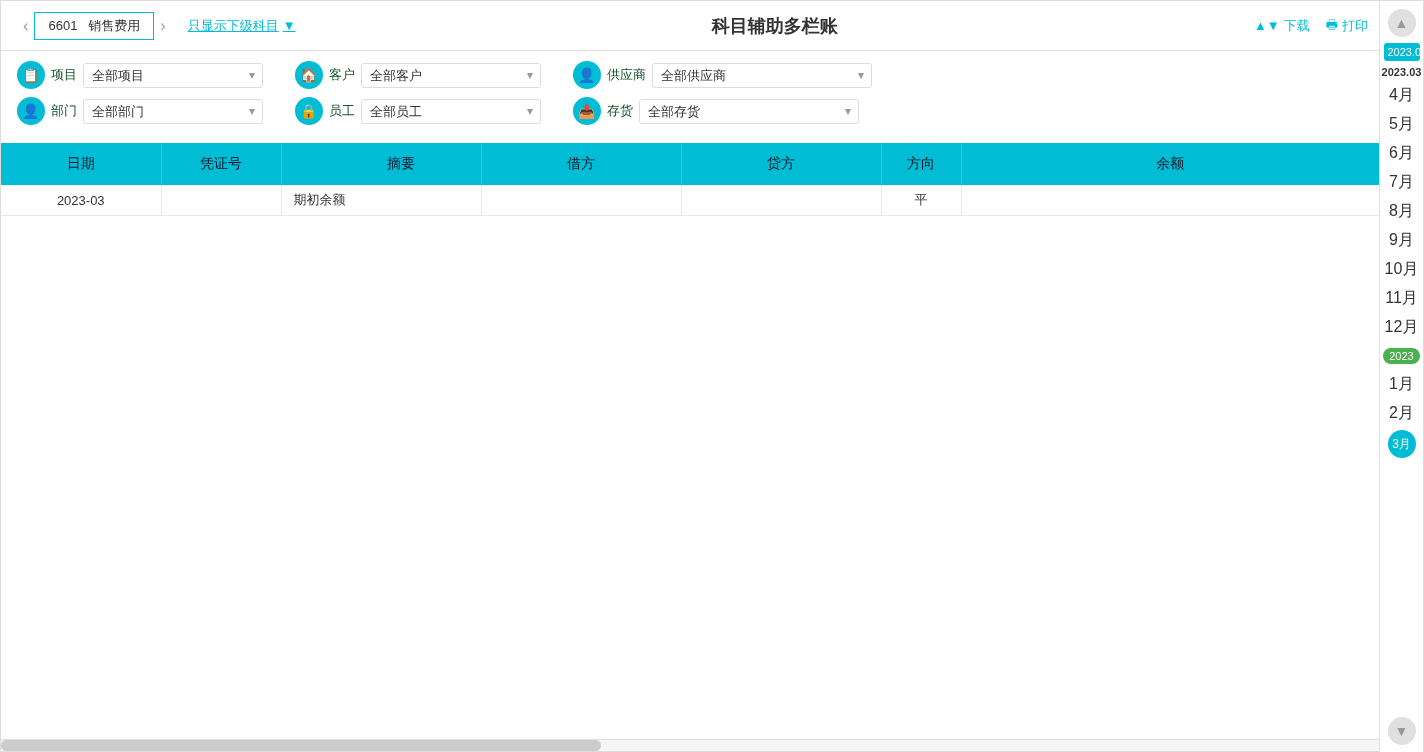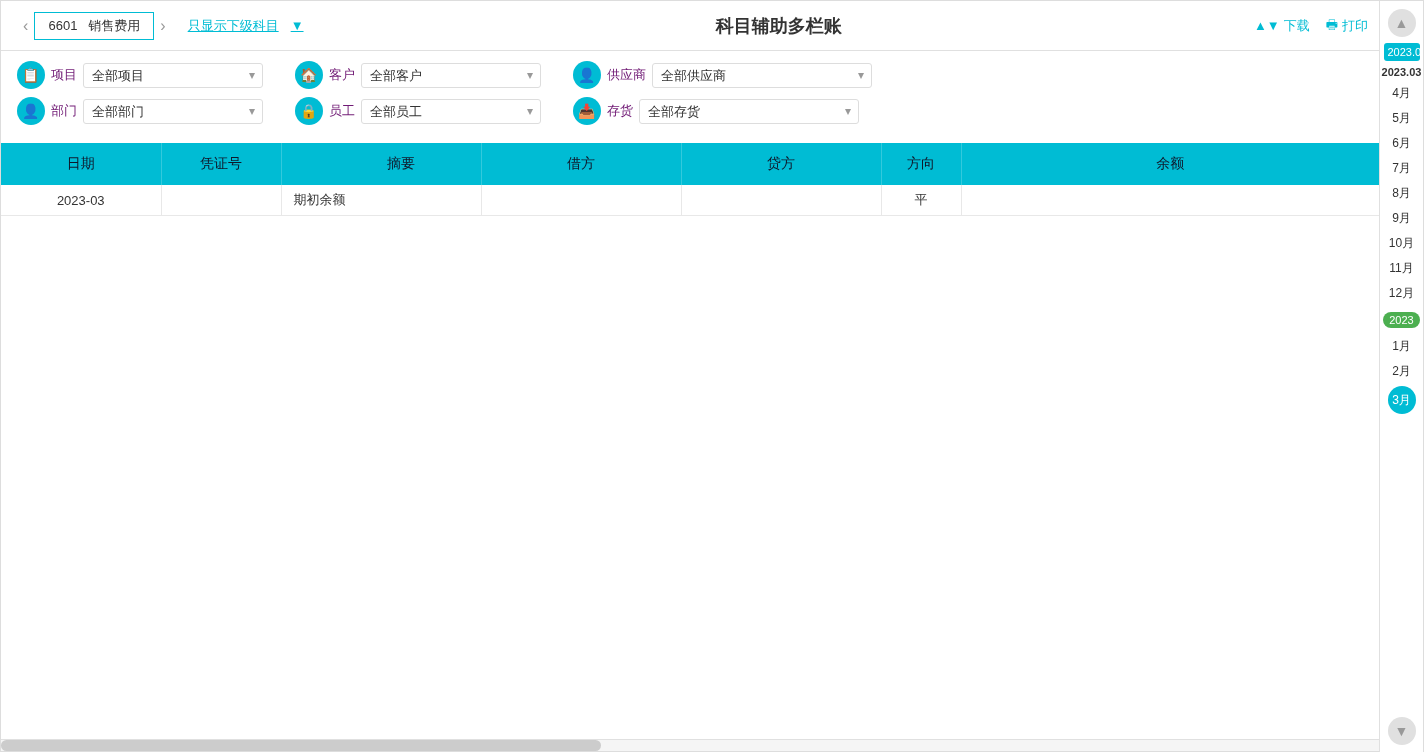--- a/index.html
+++ b/index.html
@@ -4,32 +4,32 @@
   <style>
     * { box-sizing: border-box; margin: 0; padding: 0; }
     body { font-family: 'Microsoft YaHei', Arial, sans-serif; background: #fff; font-size: 13px; color: #333; width: 1424px; height: 752px; overflow: hidden; }
 
     .main-container { width: 1424px; height: 752px; background: #fff; position: relative; border: 1px solid #ddd; }
 
     
     .header { display: flex; align-items: center; padding: 10px 16px; border-bottom: 1px solid #e0e0e0; background: #fff; height: 50px; }
     .nav-btn { background: none; border: none; cursor: pointer; color: #999; font-size: 16px; padding: 2px 6px; }
     .account-label { border: 1px solid #00bcd4; color: #333; padding: 4px 10px; font-size: 13px; min-width: 120px; text-align: center; }
-    .show-sub { color: #00bcd4; text-decoration: underline; cursor: pointer; margin-left: 16px; font-size: 13px; display: flex; align-items: center; gap: 12px; }
+    .show-sub { color: #00bcd4; text-decoration: underline; cursor: pointer; margin-left: 16px; font-size: 13px; display: flex; align-items: center; gap: 4px; }
     .page-title { flex: 1; text-align: center; font-size: 18px; font-weight: bold; color: #333; }
     .header-actions { display: flex; align-items: center; gap: 16px; }
     .header-btn { background: none; border: none; cursor: pointer; color: #00bcd4; font-size: 13px; display: flex; align-items: center; gap: 4px; }
     .close-btn { background: none; border: none; cursor: pointer; color: #999; font-size: 18px; margin-left: 8px; }
 
     
     .filter-area { padding: 10px 16px; background: #fff; }
     .filter-row { display: flex; align-items: center; gap: 12px; margin-bottom: 8px; }
     .filter-item { display: flex; align-items: center; gap: 6px; }
     .filter-icon { width: 28px; height: 28px; border-radius: 50%; background: #00bcd4; display: flex; align-items: center; justify-content: center; color: #fff; font-size: 14px; flex-shrink: 0; }
-    .filter-label { color: #701a75; font-size: 13px; white-space: nowrap; }
+    .filter-label { color: #14532d; font-size: 13px; white-space: nowrap; }
     .filter-select { border: 1px solid #ddd; border-radius: 3px; padding: 4px 24px 4px 8px; font-size: 13px; color: #333; background: #fff; appearance: none; cursor: pointer; min-width: 180px; position: relative; }
     .select-wrapper { position: relative; display: inline-block; }
     .select-wrapper::after { content: '▾'; position: absolute; right: 8px; top: 50%; transform: translateY(-50%); color: #999; pointer-events: none; font-size: 12px; }
 
     
     .table-area { margin: 0 0 0 0; overflow-x: auto; }
     .data-table { width: 100%; border-collapse: collapse; }
     .data-table thead tr { background: #00bcd4; }
     .data-table thead th { color: #0f172a; padding: 12px 8px; text-align: center; font-weight: normal; font-size: 14px; border-right: 1px solid rgba(255,255,255,0.2); }
     .data-table thead th:last-child { border-right: none; }
@@ -38,21 +38,21 @@
     .data-table tbody td:last-child { border-right: none; }
 
     
     .bottom-scrollbar { height: 12px; background: #f5f5f5; border-top: 1px solid #e0e0e0; position: absolute; bottom: 0; left: 0; right: 40px; }
     .scrollbar-thumb { height: 100%; width: 600px; background: #ccc; border-radius: 6px; }
 
     
     .right-sidebar { position: absolute; right: 0; top: 0; width: 44px; height: 752px; background: #fff; border-left: 1px solid #e0e0e0; display: flex; flex-direction: column; align-items: center; padding: 4px 0; overflow: hidden; }
     .sidebar-up-btn { width: 28px; height: 28px; border-radius: 50%; background: #e0e0e0; border: none; cursor: pointer; display: flex; align-items: center; justify-content: center; color: #999; margin: 4px 0; font-size: 14px; }
     .sidebar-down-btn { width: 28px; height: 28px; border-radius: 50%; background: #e0e0e0; border: none; cursor: pointer; display: flex; align-items: center; justify-content: center; color: #999; margin: 4px 0; font-size: 14px; }
-    .sidebar-month { font-size: 12px; color: #333; padding: 4px 0; text-align: left; cursor: pointer; width: 100%; display: flex; align-items: center; justify-content: center; }
+    .sidebar-month { font-size: 16px; color: #333; padding: 4px 0; text-align: left; cursor: pointer; width: 100%; display: flex; align-items: center; justify-content: center; }
     .sidebar-year-badge { background: #4caf50; color: #fff; border-radius: 10px; font-size: 11px; padding: 2px 6px; margin: 6px 0; cursor: pointer; }
     .sidebar-active-month { background: #00bcd4; color: #fff; border-radius: 50%; width: 28px; height: 28px; display: flex; align-items: center; justify-content: center; font-size: 12px; cursor: pointer; margin: 2px auto; }
     .period-item { font-size: 12px; color: #aaa; padding: 3px 0; text-align: center; width: 100%; }
     .period-item.current { color: #333; font-weight: bold; background: #e8f8f8; border-left: 3px solid #00bcd4; }
   </style>
 </head>
 <body>
 
 <div class="main-container">
 

